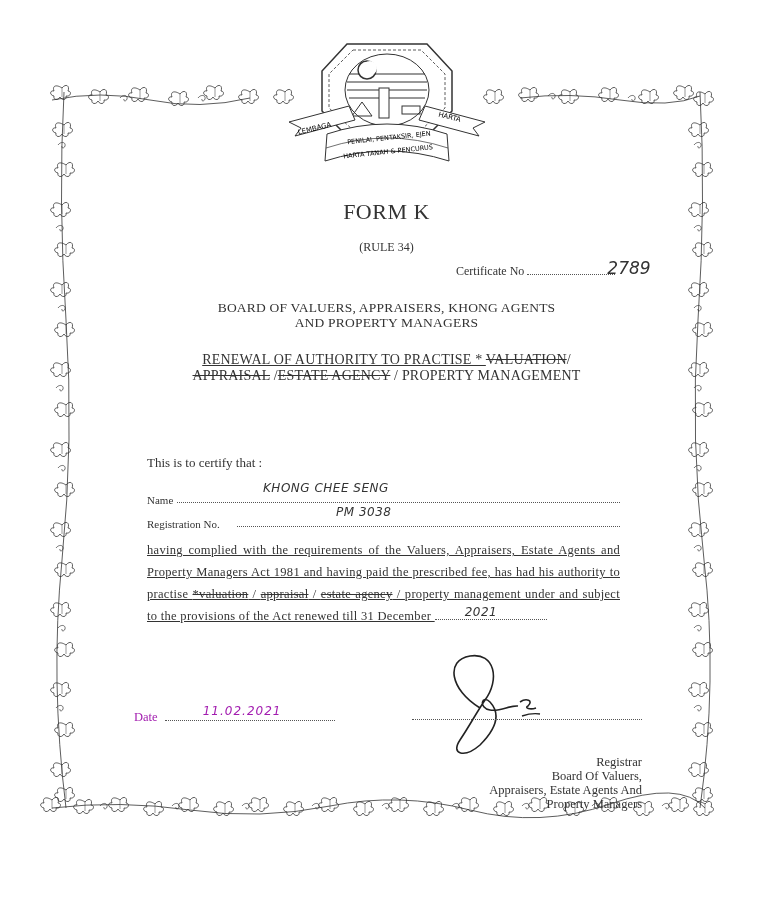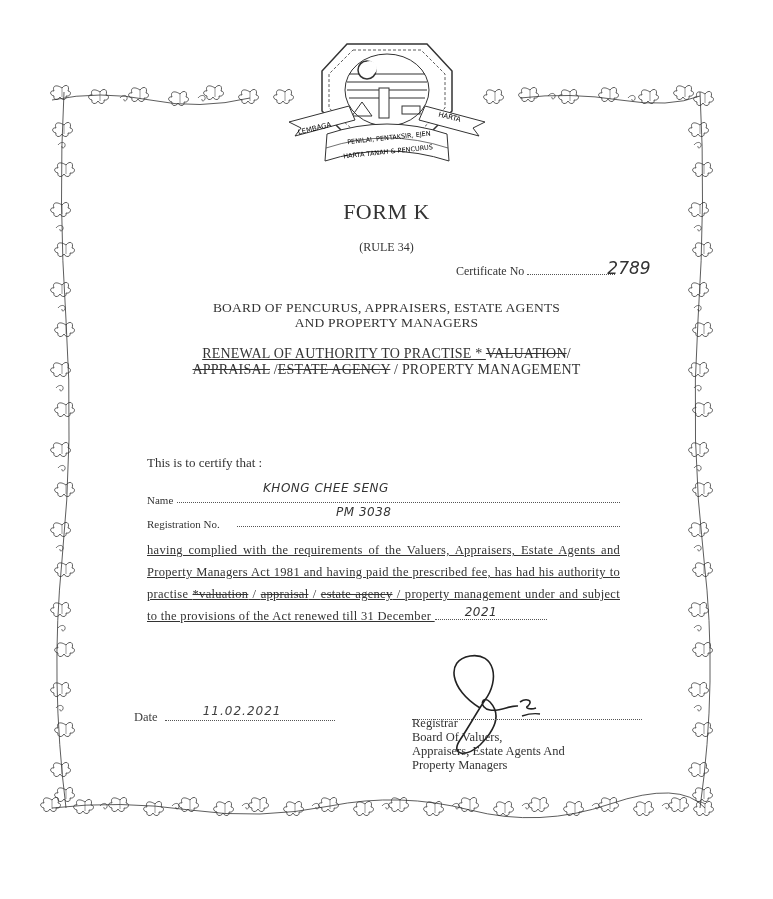--- a/index.html
+++ b/index.html
@@ -23,27 +23,27 @@
   .body-text { left:147px; width:473px; font-size:13px; color:#333; }
   .certify { top:455px; }
   .line-row { position:absolute; left:147px; width:473px; font-size:11px; color:#333; display:flex; align-items:flex-end; }
   .line-row .lbl { white-space:nowrap; }
   .line-row .fill { flex:1; border-bottom:1px dotted #555; height:2px; margin-left:4px; margin-bottom:3px; }
   .handwritten { position:absolute; font-family:"DejaVu Sans", sans-serif; font-style:italic; font-size:12px; color:#333; letter-spacing:0.5px; }
 
   .para { position:absolute; left:147px; width:473px; font-size:12.5px; line-height:22px; color:#333; text-align:justify; letter-spacing:0.3px; }
   .para .ul { text-decoration:underline; }
 
-  .date-row { position:absolute; left:134px; top:710px; font-size:12.5px; color:#404040; white-space:nowrap; }
+  .date-row { position:absolute; left:134px; top:710px; font-size:12.5px; color:#a21caf; white-space:nowrap; }
   .date-row .dots { display:inline-block; width:170px; border-bottom:1px dotted #555; height:10px; position:relative; margin-left:4px; }
   .date-row .val { position:absolute; left:38px; top:-6px; font-family:"DejaVu Sans", sans-serif; font-style:italic; font-size:12px; letter-spacing:1px; }
 
   .sig-line { position:absolute; left:412px; top:719px; width:230px; border-top:1px dotted #555; }
   .signature { position:absolute; left:440px; top:650px; width:120px; height:115px; }
-  .registrar { position:absolute; left:412px; top:716px; width:230px; text-align:left; font-size:12.5px; line-height:14px; color:#333; }
+  .registrar { position:absolute; left:412px; top:755px; width:230px; text-align:right; font-size:12.5px; line-height:14px; color:#333; }
 </style>
 </head>
 <body>
 
 <svg class="abs" style="left:0;top:0" width="773" height="899" viewBox="0 0 773 899">
   <defs>
     <g id="leaf">
       <path d="M0,0 C-6,-4 -10,-2 -8,3 C-12,2 -13,7 -8,8 C-9,12 -4,13 -2,9 C0,13 5,12 4,8 C9,9 10,3 6,3 C8,-2 4,-5 0,0 Z" fill="none" stroke="#333" stroke-width="0.8"></path>
       <path d="M0,0 L0,9" stroke="#333" stroke-width="0.5"></path>
     </g>
@@ -200,26 +200,26 @@
 
 <div class="abs title form-k">FORM K</div>
 <div class="abs title rule">(RULE 34)</div>
 
 <div class="abs cert">
   <span>Certificate No</span>
   <span class="dots"><span class="val">2789</span></span>
 </div>
 
 <div class="abs title board">
-  <div>BOARD OF PENCURUS, APPRAISERS, ESTATE AGENTS</div>
+  <div>BOARD OF VALUERS, APPRAISERS, KHONG AGENTS</div>
   <div>AND PROPERTY MANAGERS</div>
 </div>
 
 <div class="abs title renewal">
-  <div style="width:440px;margin:8px auto;text-align:center;">
+  <div style="width:440px;margin:14px auto;text-align:center;">
     <span style="text-decoration:underline">RENEWAL OF AUTHORITY TO PRACTISE * </span><span class="strike">VALUATION</span><span>/</span>
     <span class="strike">APPRAISAL</span><span> /</span><span class="strike">ESTATE AGENCY</span><span> / PROPERTY MANAGEMENT</span>
   </div>
 </div>
 
 <div class="abs body-text certify">This is to certify that :</div>
 
 <div class="line-row" style="top:490px;height:16px;">
   <span class="lbl">Name</span>
   <span class="fill"></span>

